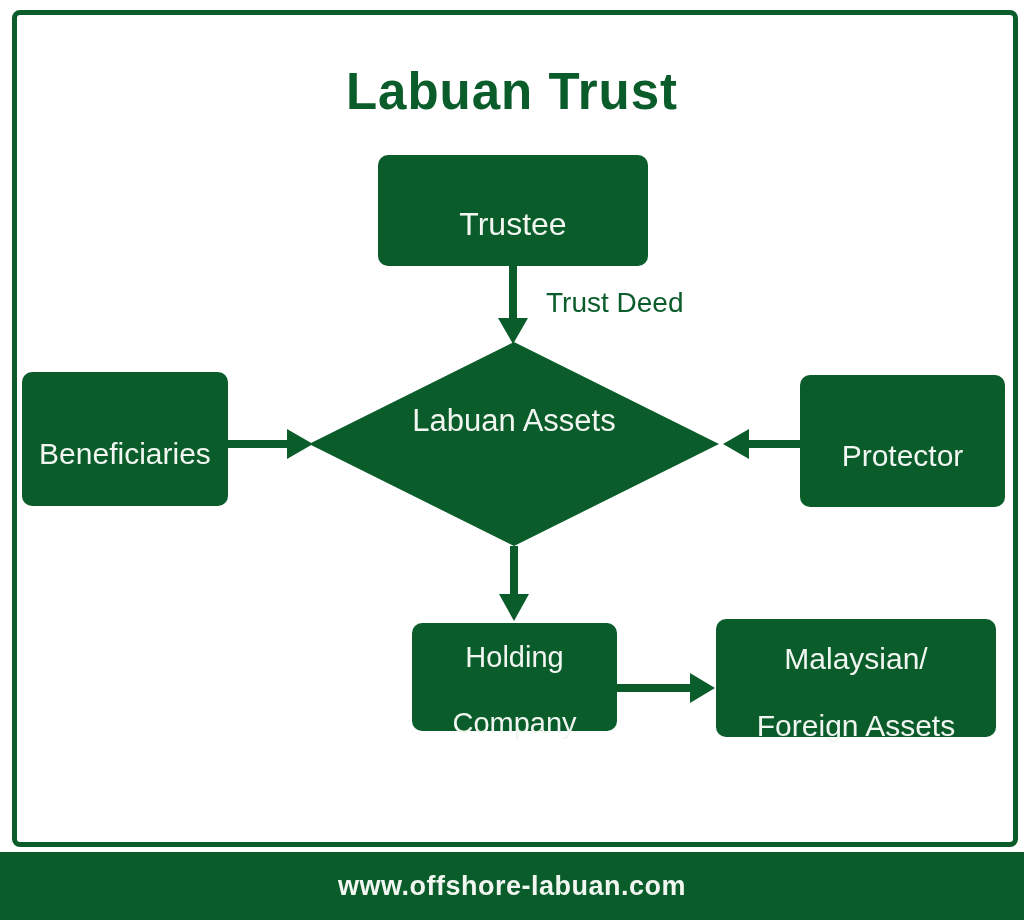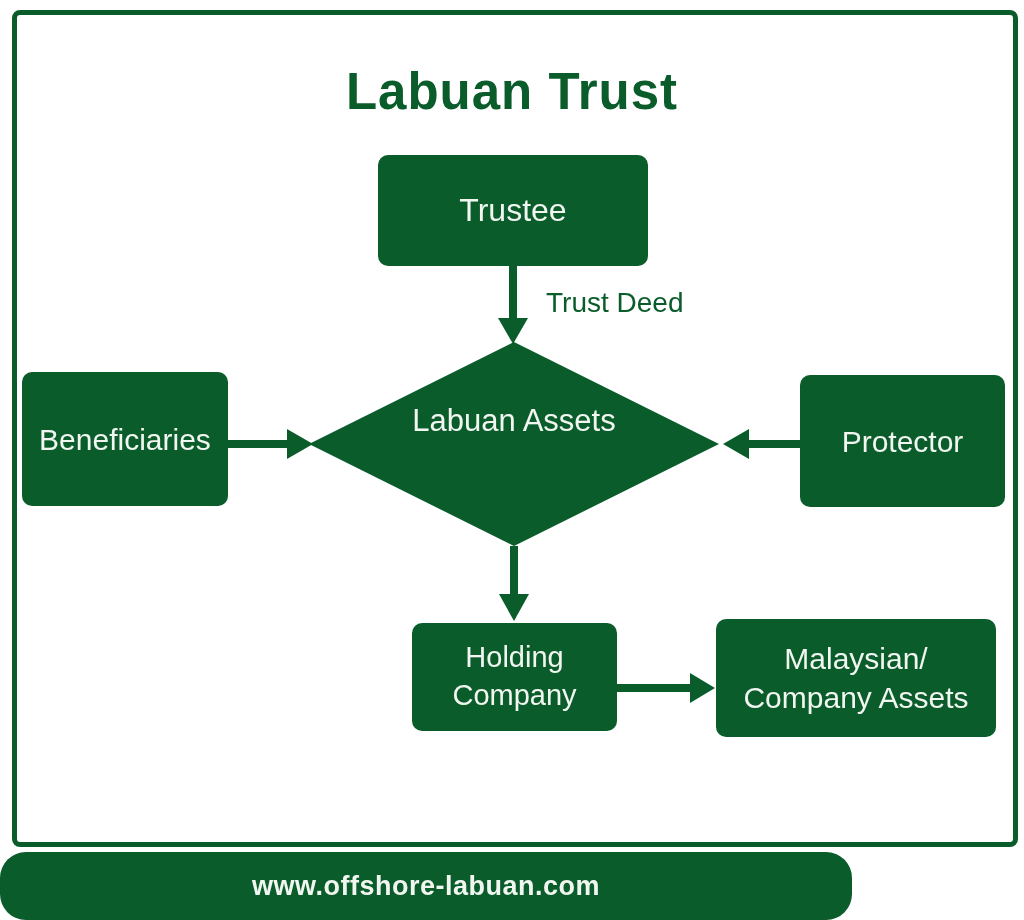--- a/index.html
+++ b/index.html
@@ -49,21 +49,21 @@
     text-align: center;
     box-sizing: border-box;
     line-height: 1.3;
   }
   .node-trustee      { left: 378px; top: 155px; width: 270px; height: 111px; font-size: 32px; }
   .node-settlor      { left: 707px; top: 157px; width: 273px; height: 108px; font-size: 32px; }
   .node-beneficiaries{ left: 22px;  top: 372px; width: 206px; height: 134px; font-size: 30px; }
   .node-protector    { left: 800px; top: 375px; width: 205px; height: 132px; font-size: 30px; }
   .node-holding      { left: 412px; top: 623px; width: 205px; height: 108px; font-size: 29px; }
   .node-assets       { left: 716px; top: 619px; width: 280px; height: 118px; font-size: 30px; }
-  .node .line { display: block; }
+  .node .line { display: block; margin-top: 28px; }
   .connectors {
     position: absolute;
     left: 0;
     top: 0;
     width: 1024px;
     height: 920px;
   }
   .diamond-label {
     position: absolute;
     left: 389px;
@@ -78,27 +78,26 @@
     position: absolute;
     left: 546px;
     top: 287px;
     font-size: 28px;
     color: #0A5C2B;
   }
   .footer-bar {
     position: absolute;
     left: 0;
     top: 852px;
-    width: 852px;
+    width: 1024px;
     height: 68px;
     background: #0A5C2B;
     display: flex;
     align-items: center;
     justify-content: center;
-    border-radius: 26px;
   }
   .footer-bar .url {
     color: #F1F6F0;
     font-size: 27px;
     font-weight: 700;
     letter-spacing: 0.5px;
   }
 </style>
 </head>
 <body>
@@ -159,20 +158,20 @@
     <span class="line">Protector</span>
   </div>
 
   <div class="node node-holding">
     <span class="line">Holding</span>
     <span class="line">Company</span>
   </div>
 
   <div class="node node-assets">
     <span class="line">Malaysian/</span>
-    <span class="line">Company Assets</span>
+    <span class="line">Foreign Assets</span>
   </div>
 
   <div class="footer-bar">
     <span class="url">www.offshore-labuan.com</span>
   </div>
 
 </div>
 
 </body></html>

